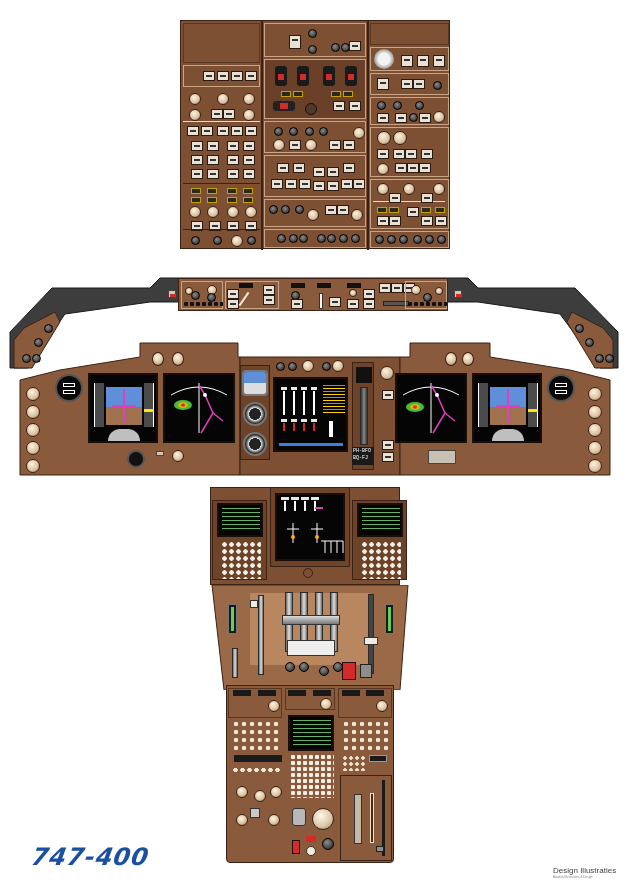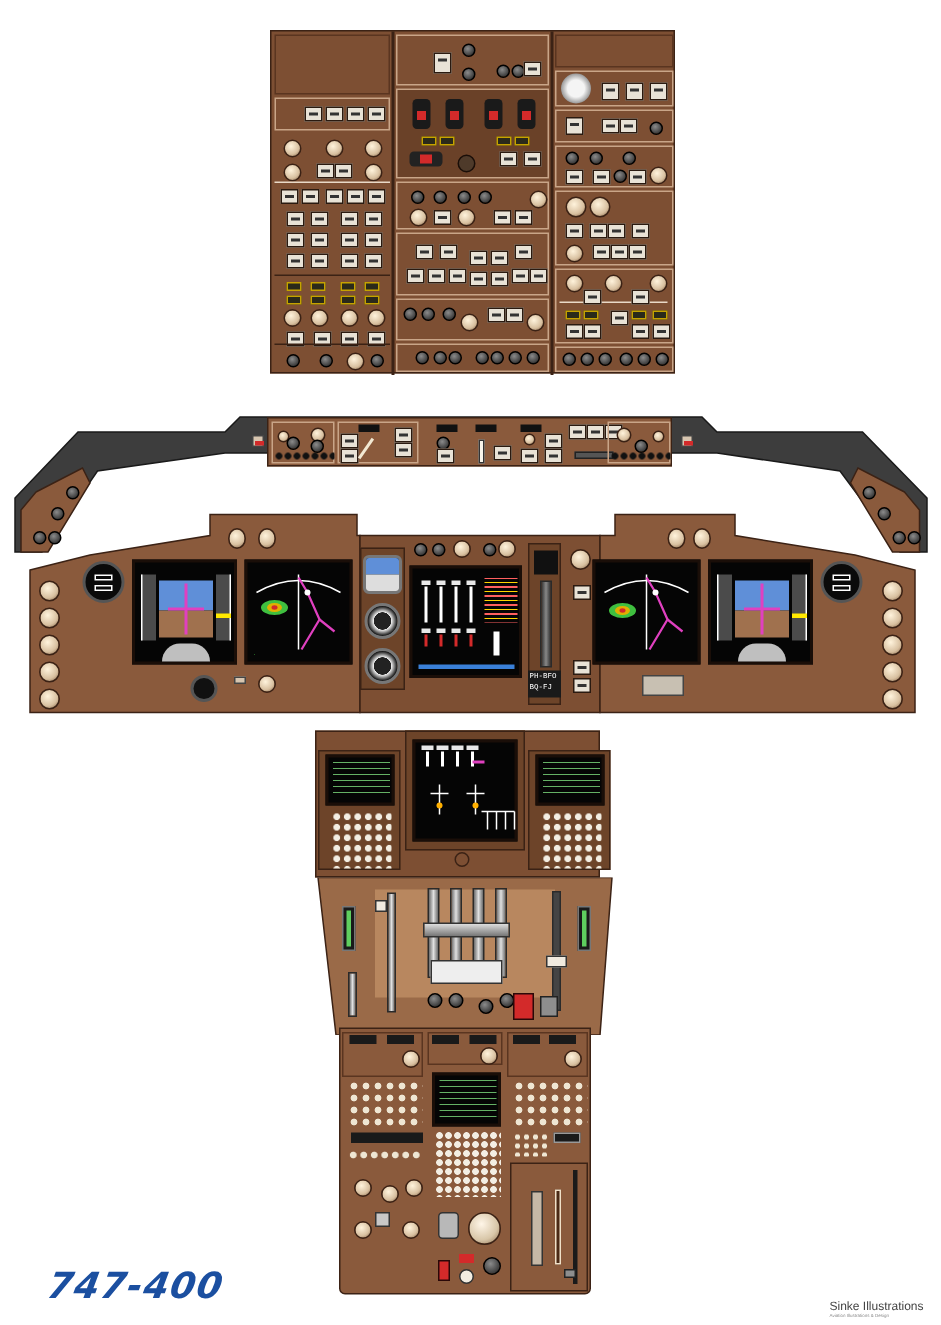--- a/index.html
+++ b/index.html
@@ -521,15 +521,15 @@
 <div class="dknob" style="left:322px;top:838px;width:12px;height:12px;"></div>
 
 <div class="abs" style="left:340px;top:775px;width:52px;height:86px;border:1px solid #3b2215;"></div>
 <div class="abs" style="left:354px;top:794px;width:8px;height:50px;background:#c6b8a6;border:1px solid #333;"></div>
 <div class="abs" style="left:370px;top:793px;width:4px;height:50px;background:#4a2a16;border:1px solid #f0e0c8;"></div>
 <div class="abs" style="left:382px;top:780px;width:3px;height:76px;background:#1a1a1a;"></div>
 <div class="abs" style="left:376px;top:846px;width:8px;height:6px;background:#8e8e8e;border:1px solid #222;"></div>
 
 <div class="abs ttl" style="left:32px;top:843px;">747-400</div>
 <div class="abs credit" style="left:553px;top:866px;width:70px;">
-  <div style="font-size:8px;color:#444;">Sinke Illustrations</div>
+  <div style="font-size:8px;color:#444;">Design Illustraties</div>
   <div style="font-size:3px;color:#888;">Aviation Illustrations &amp; Design</div>
 </div>
 
 </body></html>

